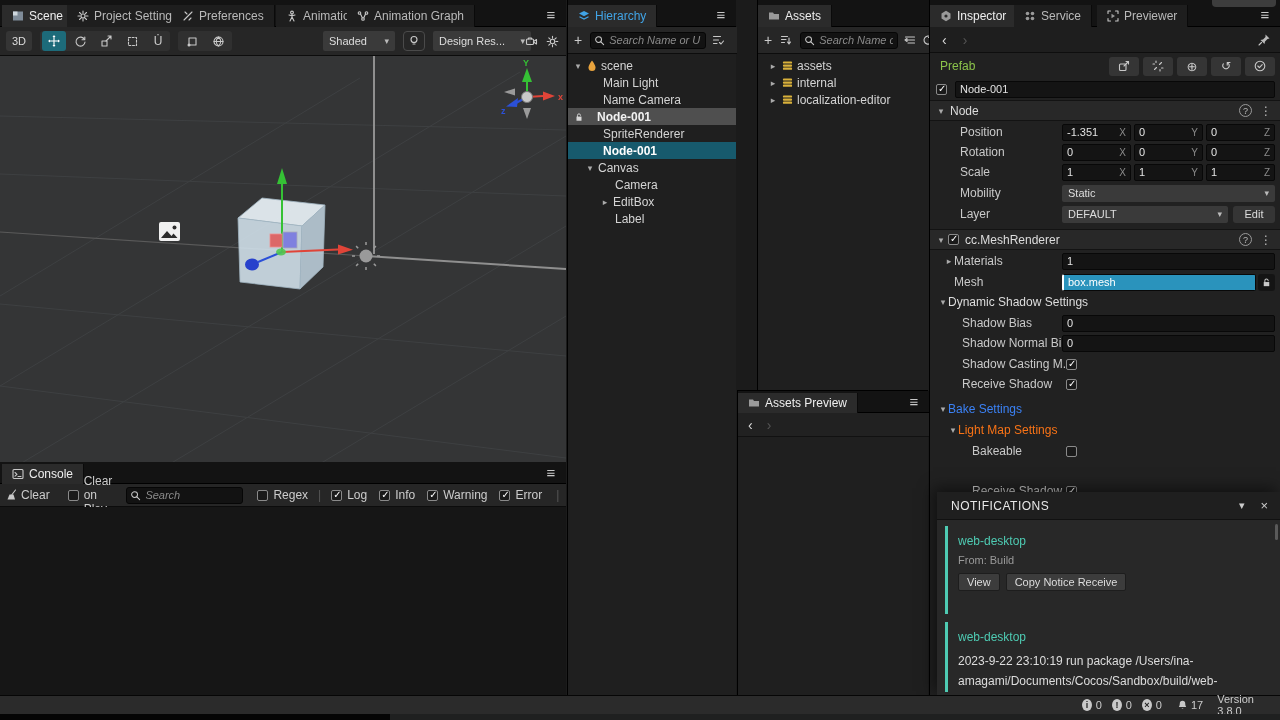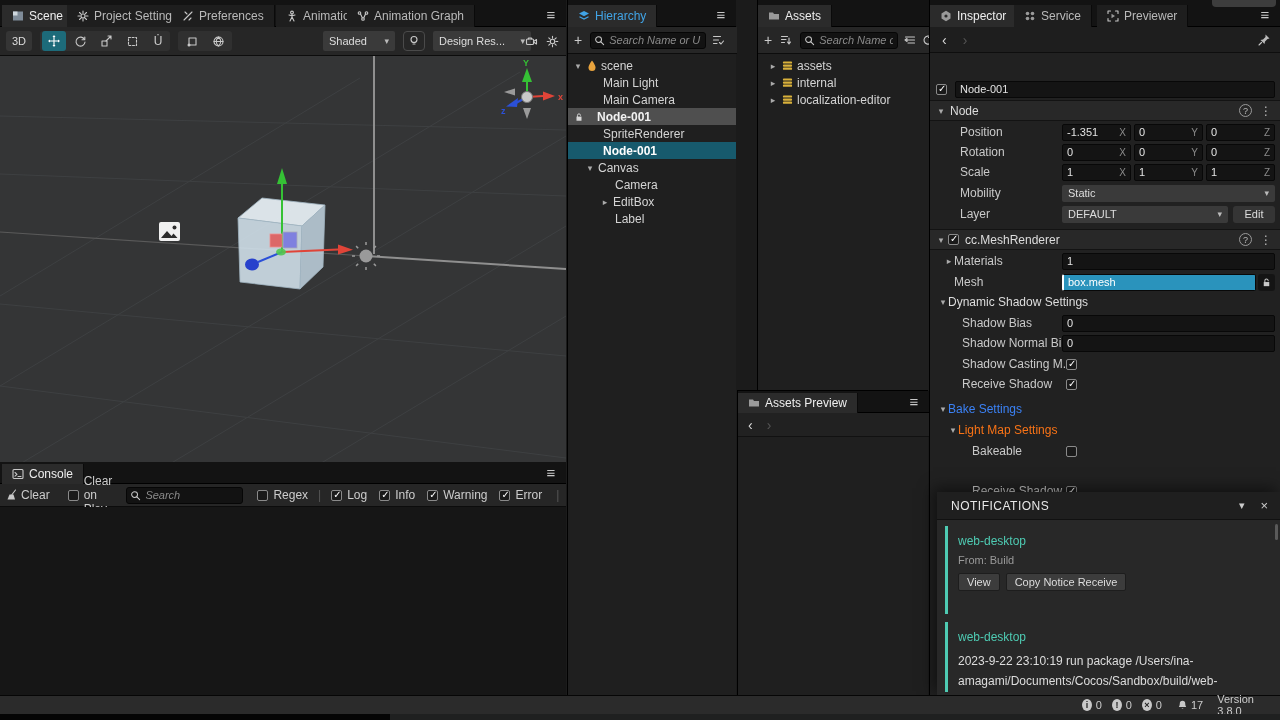--- a/index.html
+++ b/index.html
@@ -297,21 +297,21 @@
       <span class="caret" style="margin-left:5px;">▾</span>
       <svg width="10" height="12" viewBox="0 0 10 12" style="margin:0 4px;">
           <path d="M5 0.5C5 0.5 1.5 5 1.5 7.5a3.5 3.5 0 0 0 7 0C8.5 5 5 0.5 5 0.5z" fill="#e8a33d"></path>
         </svg>
       <span>scene</span>
     </div>
     <div class="treerow" style="top:74px;">
         <span style="margin-left:35px;">Main Light</span>
       </div>
     <div class="treerow" style="top:91px;">
-        <span style="margin-left:35px;">Main Camera</span>
+        <span style="margin-left:35px;">Name Camera</span>
       </div>
     <div class="treerow hover" style="top:108px;">
       <svg class="i" width="10" height="10" viewBox="0 0 12 12" style="margin-left:6px;">
           <rect x="3" y="5.5" width="6" height="5" fill="#d9d9d9" stroke="none"></rect>
           <path d="M4.2 5.5V4a1.8 1.8 0 0 1 3.6 0" stroke="#d9d9d9"></path>
         </svg>
       <span style="margin-left:13px;font-weight:bold;">Node-001</span>
     </div>
     <div class="treerow" style="top:125px;">
         <span style="margin-left:35px;">SpriteRenderer</span>
@@ -440,20 +440,46 @@
 
     <div class="abs" style="left:0;top:27px;width:351px;height:26px;background:#1e1e1e;border-bottom:1px solid #0e0e0e;display:flex;align-items:center;">
       <span style="margin-left:12px;color:#ddd;font-size:14px;cursor:pointer;">‹</span>
       <span style="margin-left:16px;color:#555;font-size:14px;cursor:pointer;">›</span>
       <svg class="i" width="13" height="13" viewBox="0 0 13 13" style="margin-left:auto;margin-right:10px;cursor:pointer;">
           <path d="M7.5 1.5l4 4-2 .5-2.5 2.5-.5 2.5-4-4 2.5-.5L7.5 4z" fill="#bbb" stroke="none"></path>
           <path d="M3.5 9.5L1 12"></path>
         </svg>
     </div>
 
+    <div class="abs" style="left:0;top:53px;width:351px;height:26px;display:flex;align-items:center;">
+      <span style="margin-left:10px;color:#8bc34a;">Prefab</span>
+      <div class="ibtn" style="margin-left:auto;width:30px;height:19px;">
+          <svg class="i" width="12" height="12" viewBox="0 0 12 12">
+            <rect x="1.5" y="4" width="6.5" height="6.5" rx="1"></rect>
+            <path d="M6 6l4.5-4.5M10.5 1.5H8M10.5 1.5V4"></path>
+          </svg>
+        </div>
+      <div class="ibtn" style="margin-left:4px;width:30px;height:19px;">
+          <svg class="i" width="12" height="12" viewBox="0 0 12 12">
+            <path d="M4.5 7.5l-2 2M7.5 4.5l2-2M4 2.5V1M2.5 4H1M8 9.5V11M9.5 8H11"></path>
+          </svg>
+        </div>
+      <div class="ibtn" style="margin-left:4px;width:30px;height:19px;color:#ccc;font-size:13px;">
+          <span>⊕</span>
+        </div>
+      <div class="ibtn" style="margin-left:4px;width:30px;height:19px;color:#ccc;font-size:12px;">
+          <span>↺</span>
+        </div>
+      <div class="ibtn" style="margin-left:4px;margin-right:6px;width:30px;height:19px;">
+          <svg class="i" width="12" height="12" viewBox="0 0 12 12">
+            <circle cx="6" cy="6" r="4.8"></circle>
+            <path d="M3.8 6l1.6 1.6 2.8-3"></path>
+          </svg>
+        </div>
+    </div>
 
     <div class="abs" style="left:0;top:79px;width:351px;height:20px;display:flex;align-items:center;">
       <span class="cb checked" style="margin-left:6px;"></span>
       <div class="vfield" style="position:static;flex:1;margin:0 6px 0 8px;height:17px;">
           <span>Node-001</span>
         </div>
     </div>
 
     <div class="sechead" style="top:100px;">
       <span class="caret" style="margin-left:6px;">▾</span>

